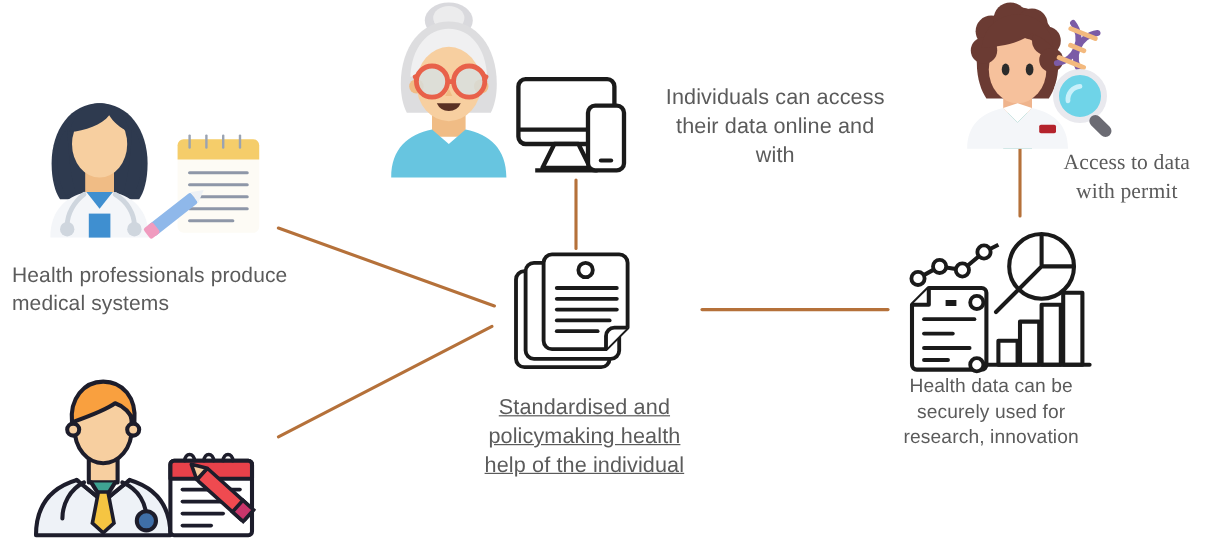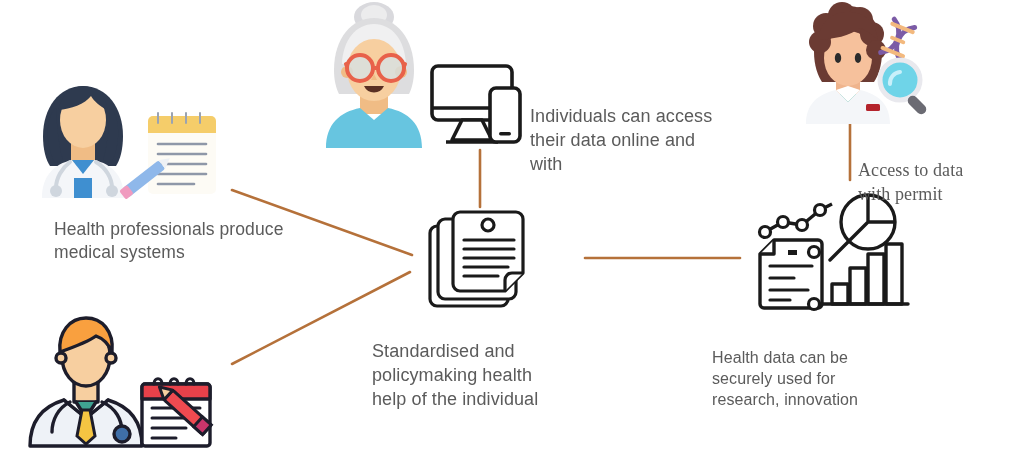--- a/index.html
+++ b/index.html
@@ -7,22 +7,22 @@
     width:1024px;height:454px;background:#ffffff;
     font-family:"Liberation Sans", sans-serif;
     color:#5b5b5b;overflow:hidden;position:relative;
   }
   #stage{position:absolute;inset:0;}
   .node{position:absolute;}
   .cap{
     position:absolute;color:#5b5b5b;line-height:1.32;
     letter-spacing:.1px;
   }
-  .cap.c{margin-top:35px;}
-  .cap.l{text-align:left;margin-left:44px;}
+  .cap.c{text-align:center;}
+  .cap.l{text-align:left;}
   svg{display:block;overflow:visible;}
   .lines{position:absolute;inset:0;pointer-events:none;}
 </style>
 </head>
 <body>
 
 <div id="stage">
 
   <svg class="lines" width="1024" height="454" viewBox="0 0 1024 454">
     <g stroke="#b5713a" stroke-width="2.6" stroke-linecap="round" fill="none">
@@ -197,21 +197,21 @@
       <circle cx="64" cy="17" r="6" fill="none" stroke="#1a1a1a" stroke-width="3.2"></circle>
       <g stroke="#1a1a1a" stroke-width="3.2" stroke-linecap="round">
         <line x1="40" y1="32" x2="90" y2="32"></line>
         <line x1="40" y1="41" x2="90" y2="41"></line>
         <line x1="40" y1="50" x2="90" y2="50"></line>
         <line x1="40" y1="59" x2="84" y2="59"></line>
         <line x1="40" y1="68" x2="74" y2="68"></line>
       </g>
     </svg>
   </div>
-  <div class="cap c" style="left:372px;top:305px;width:230px;font-size:18px;">
+  <div class="cap c" style="left:372px;top:328px;width:230px;font-size:18px;text-decoration:underline;">
     <div>Standardised and</div>
     <div>policymaking health</div>
     <div>help of the individual</div>
   </div>
 
   <div class="node" style="left:750px;top:192px;">
     <svg width="162" height="118" viewBox="0 0 162 118">
 
       <g stroke="#1a1a1a" stroke-width="3.4" fill="#ffffff" stroke-linejoin="round">
         <path d="M10 62l14-14h44a4 4 0 0 1 4 4v60a4 4 0 0 1-4 4H14a4 4 0 0 1-4-4z"></path>

